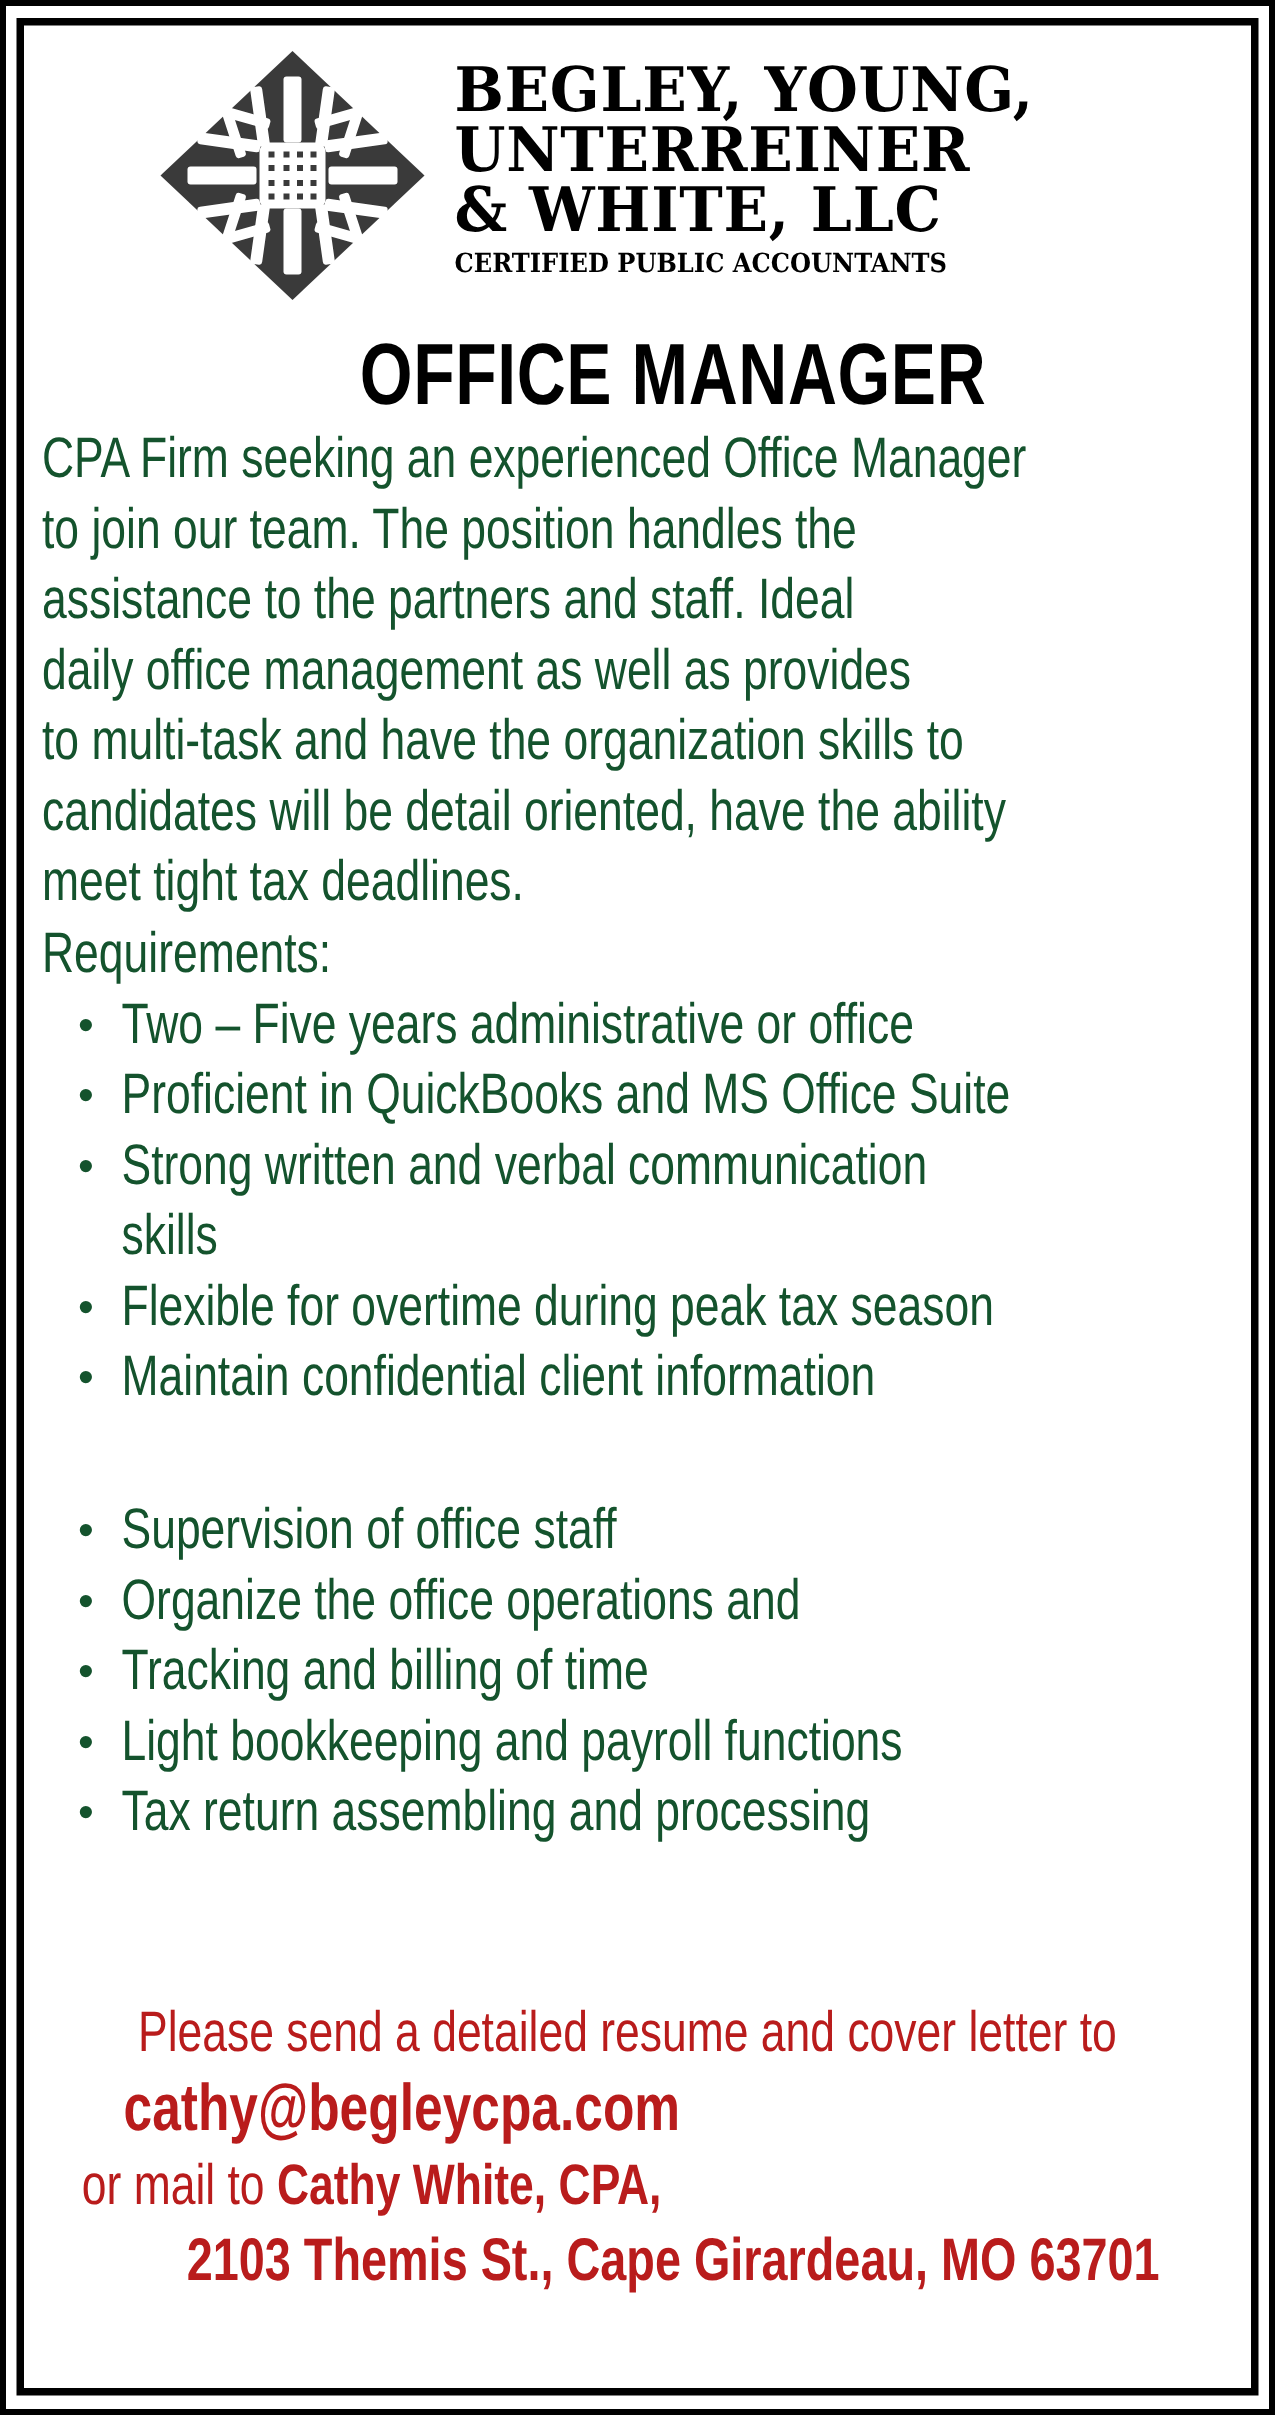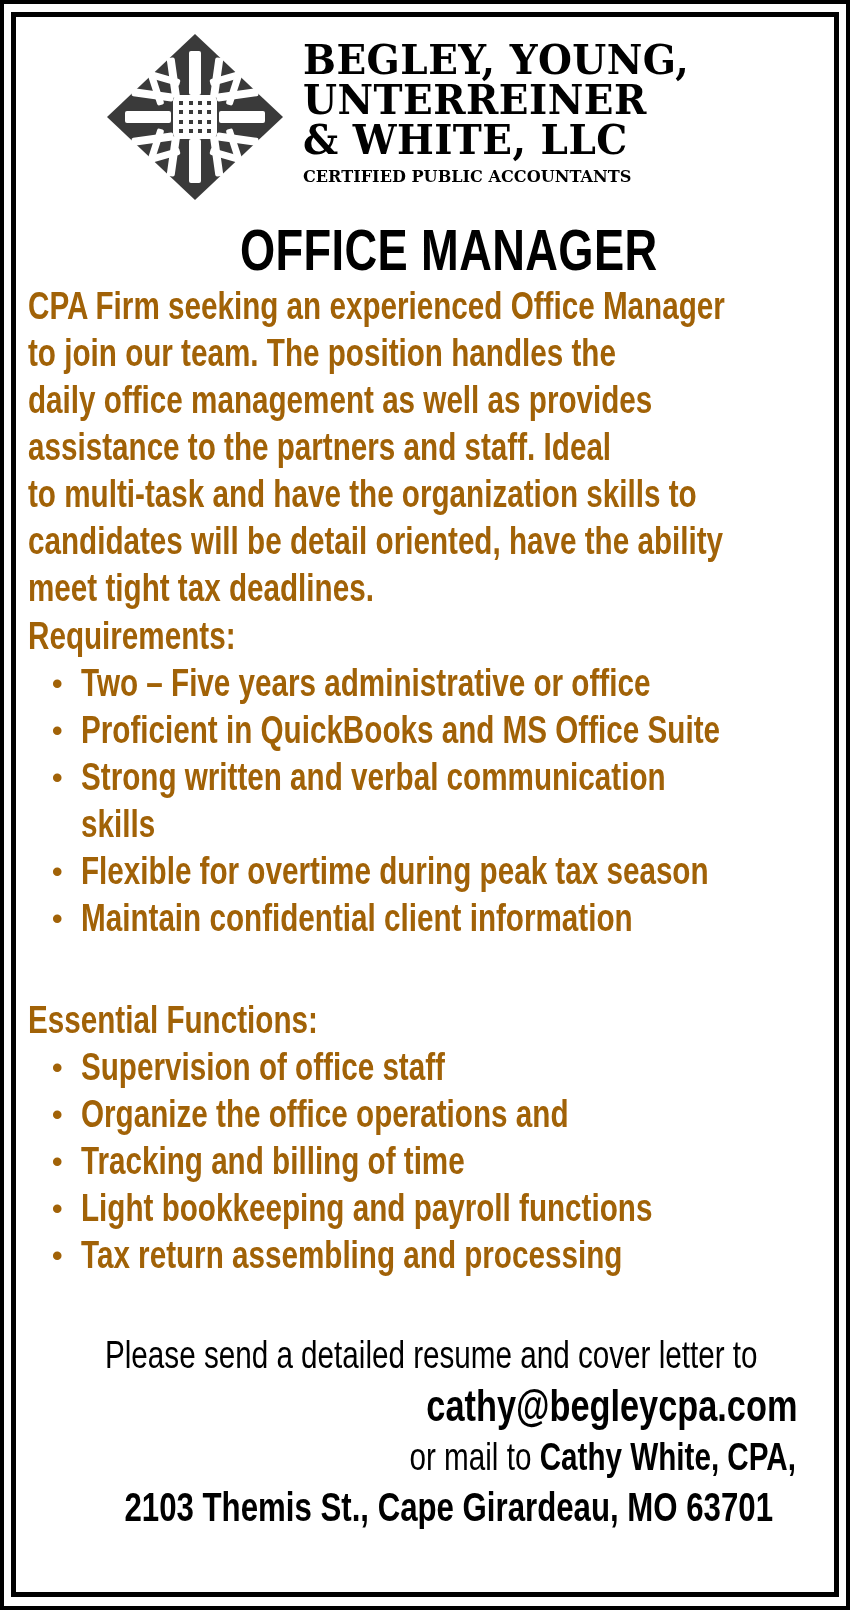--- a/index.html
+++ b/index.html
@@ -32,39 +32,38 @@
   .title {
     position: absolute; left: 0; right: 0; top: 218px;
     text-align: center;
     font-family: "Liberation Sans", sans-serif; font-weight: bold;
     font-size: 58px; line-height: 64px; letter-spacing: 0.5px; margin-left: 47px;
   }
   .title span { display: inline-block; transform: scaleX(0.78); }
   .body {
     position: absolute; left: 28px; right: 24px;
     font-family: "Liberation Sans", sans-serif;
-    color: #a16207;
-    font-weight: bold;
+    color: #14532d;
   }
   .narrow { display: inline-block; transform: scaleX(0.78); transform-origin: left; white-space: nowrap; }
   .line { font-size: 38px; line-height: 47px; height: 47px; white-space: nowrap; }
   .intro { top: 283px; }
   .req { top: 613px; }
   .ess { top: 997px; }
   .heading { font-size: 38px; line-height: 47px; height: 47px; }
   .bullet-row { position: relative; font-size: 38px; line-height: 47px; height: 47px; white-space: nowrap; }
   .bullet { position: absolute; left: 24px; top: 0; font-size: 30px; }
   .bullet-text { position: absolute; left: 53px; top: 0; }
   .contact {
-    position: absolute; left: 0; right: 0; top: 1330px; text-align: right;
-    font-family: "Liberation Sans", sans-serif; color: #000000;
+    position: absolute; left: 0; right: 0; top: 1330px; text-align: left;
+    font-family: "Liberation Sans", sans-serif; color: #b91c1c;
   }
   .c-line { font-size: 38px; line-height: 50px; height: 50px; white-space: nowrap; }
   .c-line .sq { display: inline-block; transform: scaleX(0.78); }
-  .email { font-weight: bold; font-size: 44px; line-height: 52px; height: 52px; }
+  .email { font-weight: bold; font-size: 44px; line-height: 52px; height: 52px; margin-left: 30px; }
   .bold { font-weight: bold; }
   .addr { font-weight: bold; font-size: 40px; margin-left: 33px; }
 </style>
 </head>
 <body>
 
 <div class="frame-outer"></div>
 <div class="frame-inner"></div>
 
 <svg class="logo" viewBox="0 0 180 170">
@@ -123,22 +122,22 @@
   <div class="firm-sub">CERTIFIED PUBLIC ACCOUNTANTS</div>
 </div>
 
 <div class="title">
   <span>OFFICE MANAGER</span>
 </div>
 
 <div class="body intro">
   <div class="line"><span class="narrow">CPA Firm seeking an experienced Office Manager</span></div>
   <div class="line"><span class="narrow">to join our team. The position handles the</span></div>
+  <div class="line"><span class="narrow">assistance to the partners and staff. Ideal</span></div>
   <div class="line"><span class="narrow">daily office management as well as provides</span></div>
-  <div class="line"><span class="narrow">assistance to the partners and staff. Ideal</span></div>
   <div class="line"><span class="narrow">to multi-task and have the organization skills to</span></div>
   <div class="line"><span class="narrow">candidates will be detail oriented, have the ability</span></div>
   <div class="line"><span class="narrow">meet tight tax deadlines.</span></div>
 </div>
 
 <div class="body req">
   <div class="heading"><span class="narrow">Requirements:</span></div>
 
   <div class="bullet-row">
     <span class="bullet">•</span>
@@ -163,21 +162,20 @@
     <span class="bullet-text narrow">Flexible for overtime during peak tax season</span>
   </div>
 
   <div class="bullet-row">
     <span class="bullet">•</span>
     <span class="bullet-text narrow">Maintain confidential client information</span>
   </div>
 </div>
 
 <div class="body ess">
-  <div class="heading"><span class="narrow">Essential Functions:</span></div>
 
   <div class="bullet-row">
     <span class="bullet">•</span>
     <span class="bullet-text narrow">Supervision of office staff</span>
   </div>
 
   <div class="bullet-row">
     <span class="bullet">•</span>
     <span class="bullet-text narrow">Organize the office operations and</span>
   </div>

